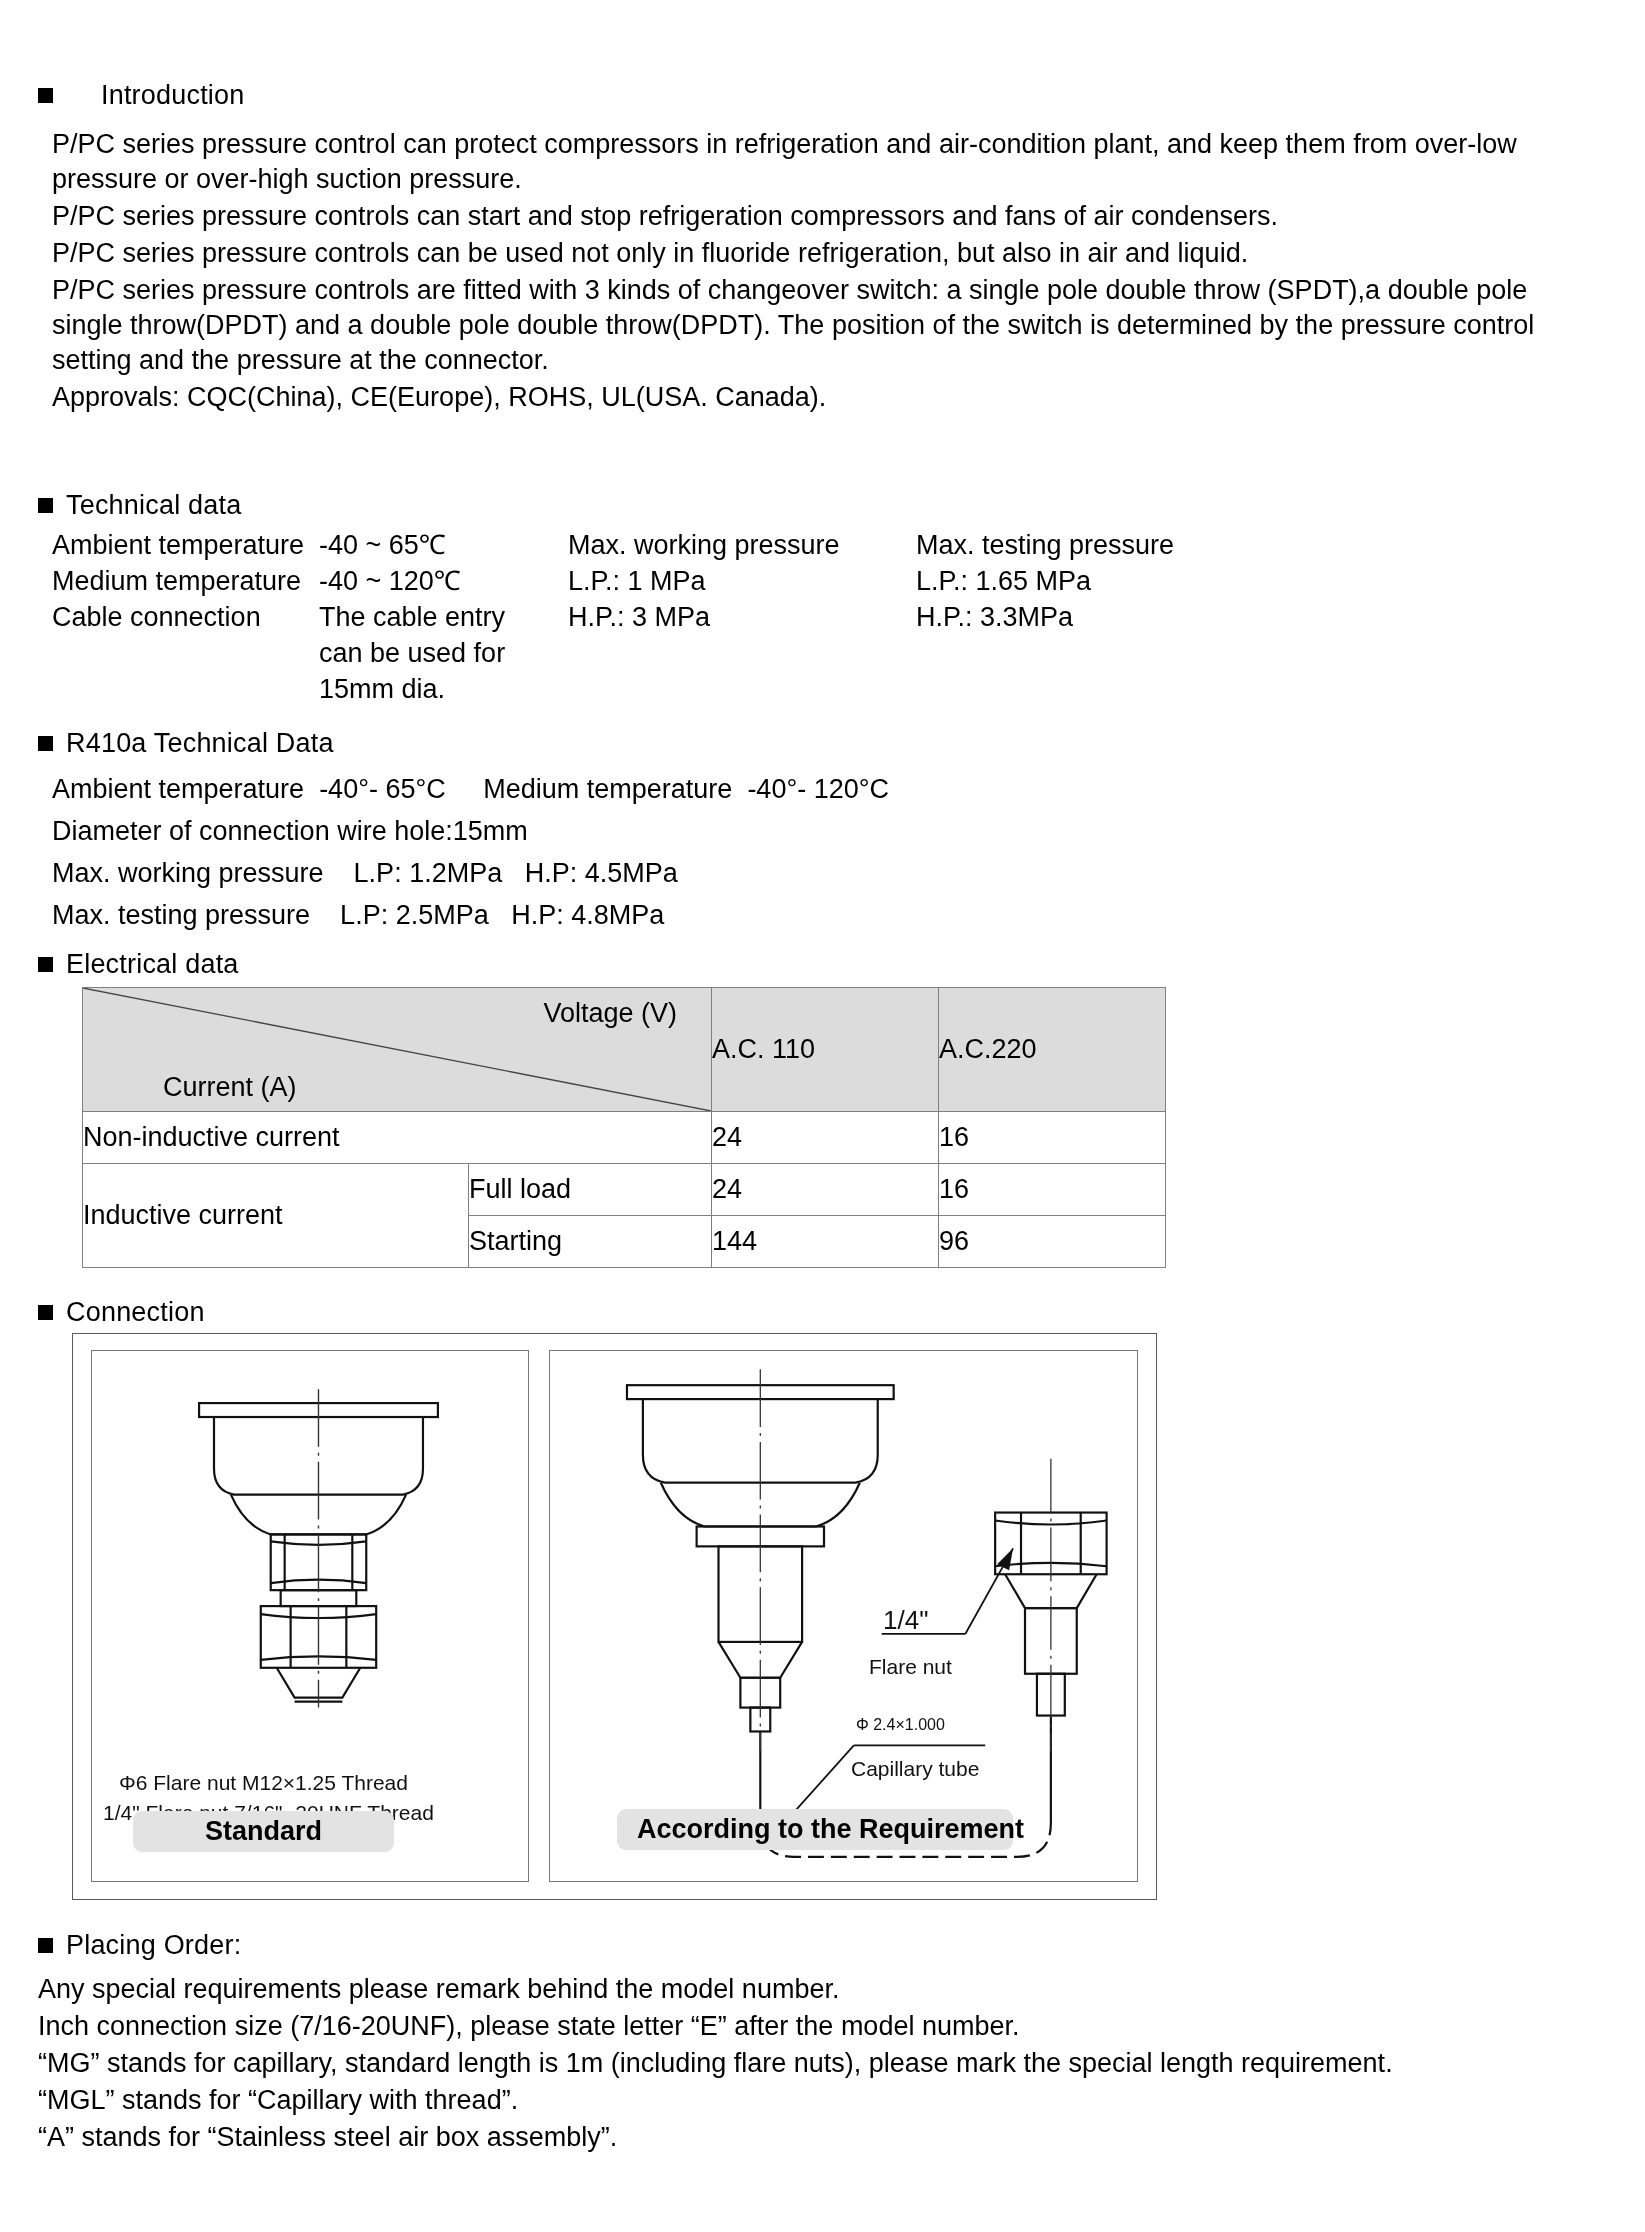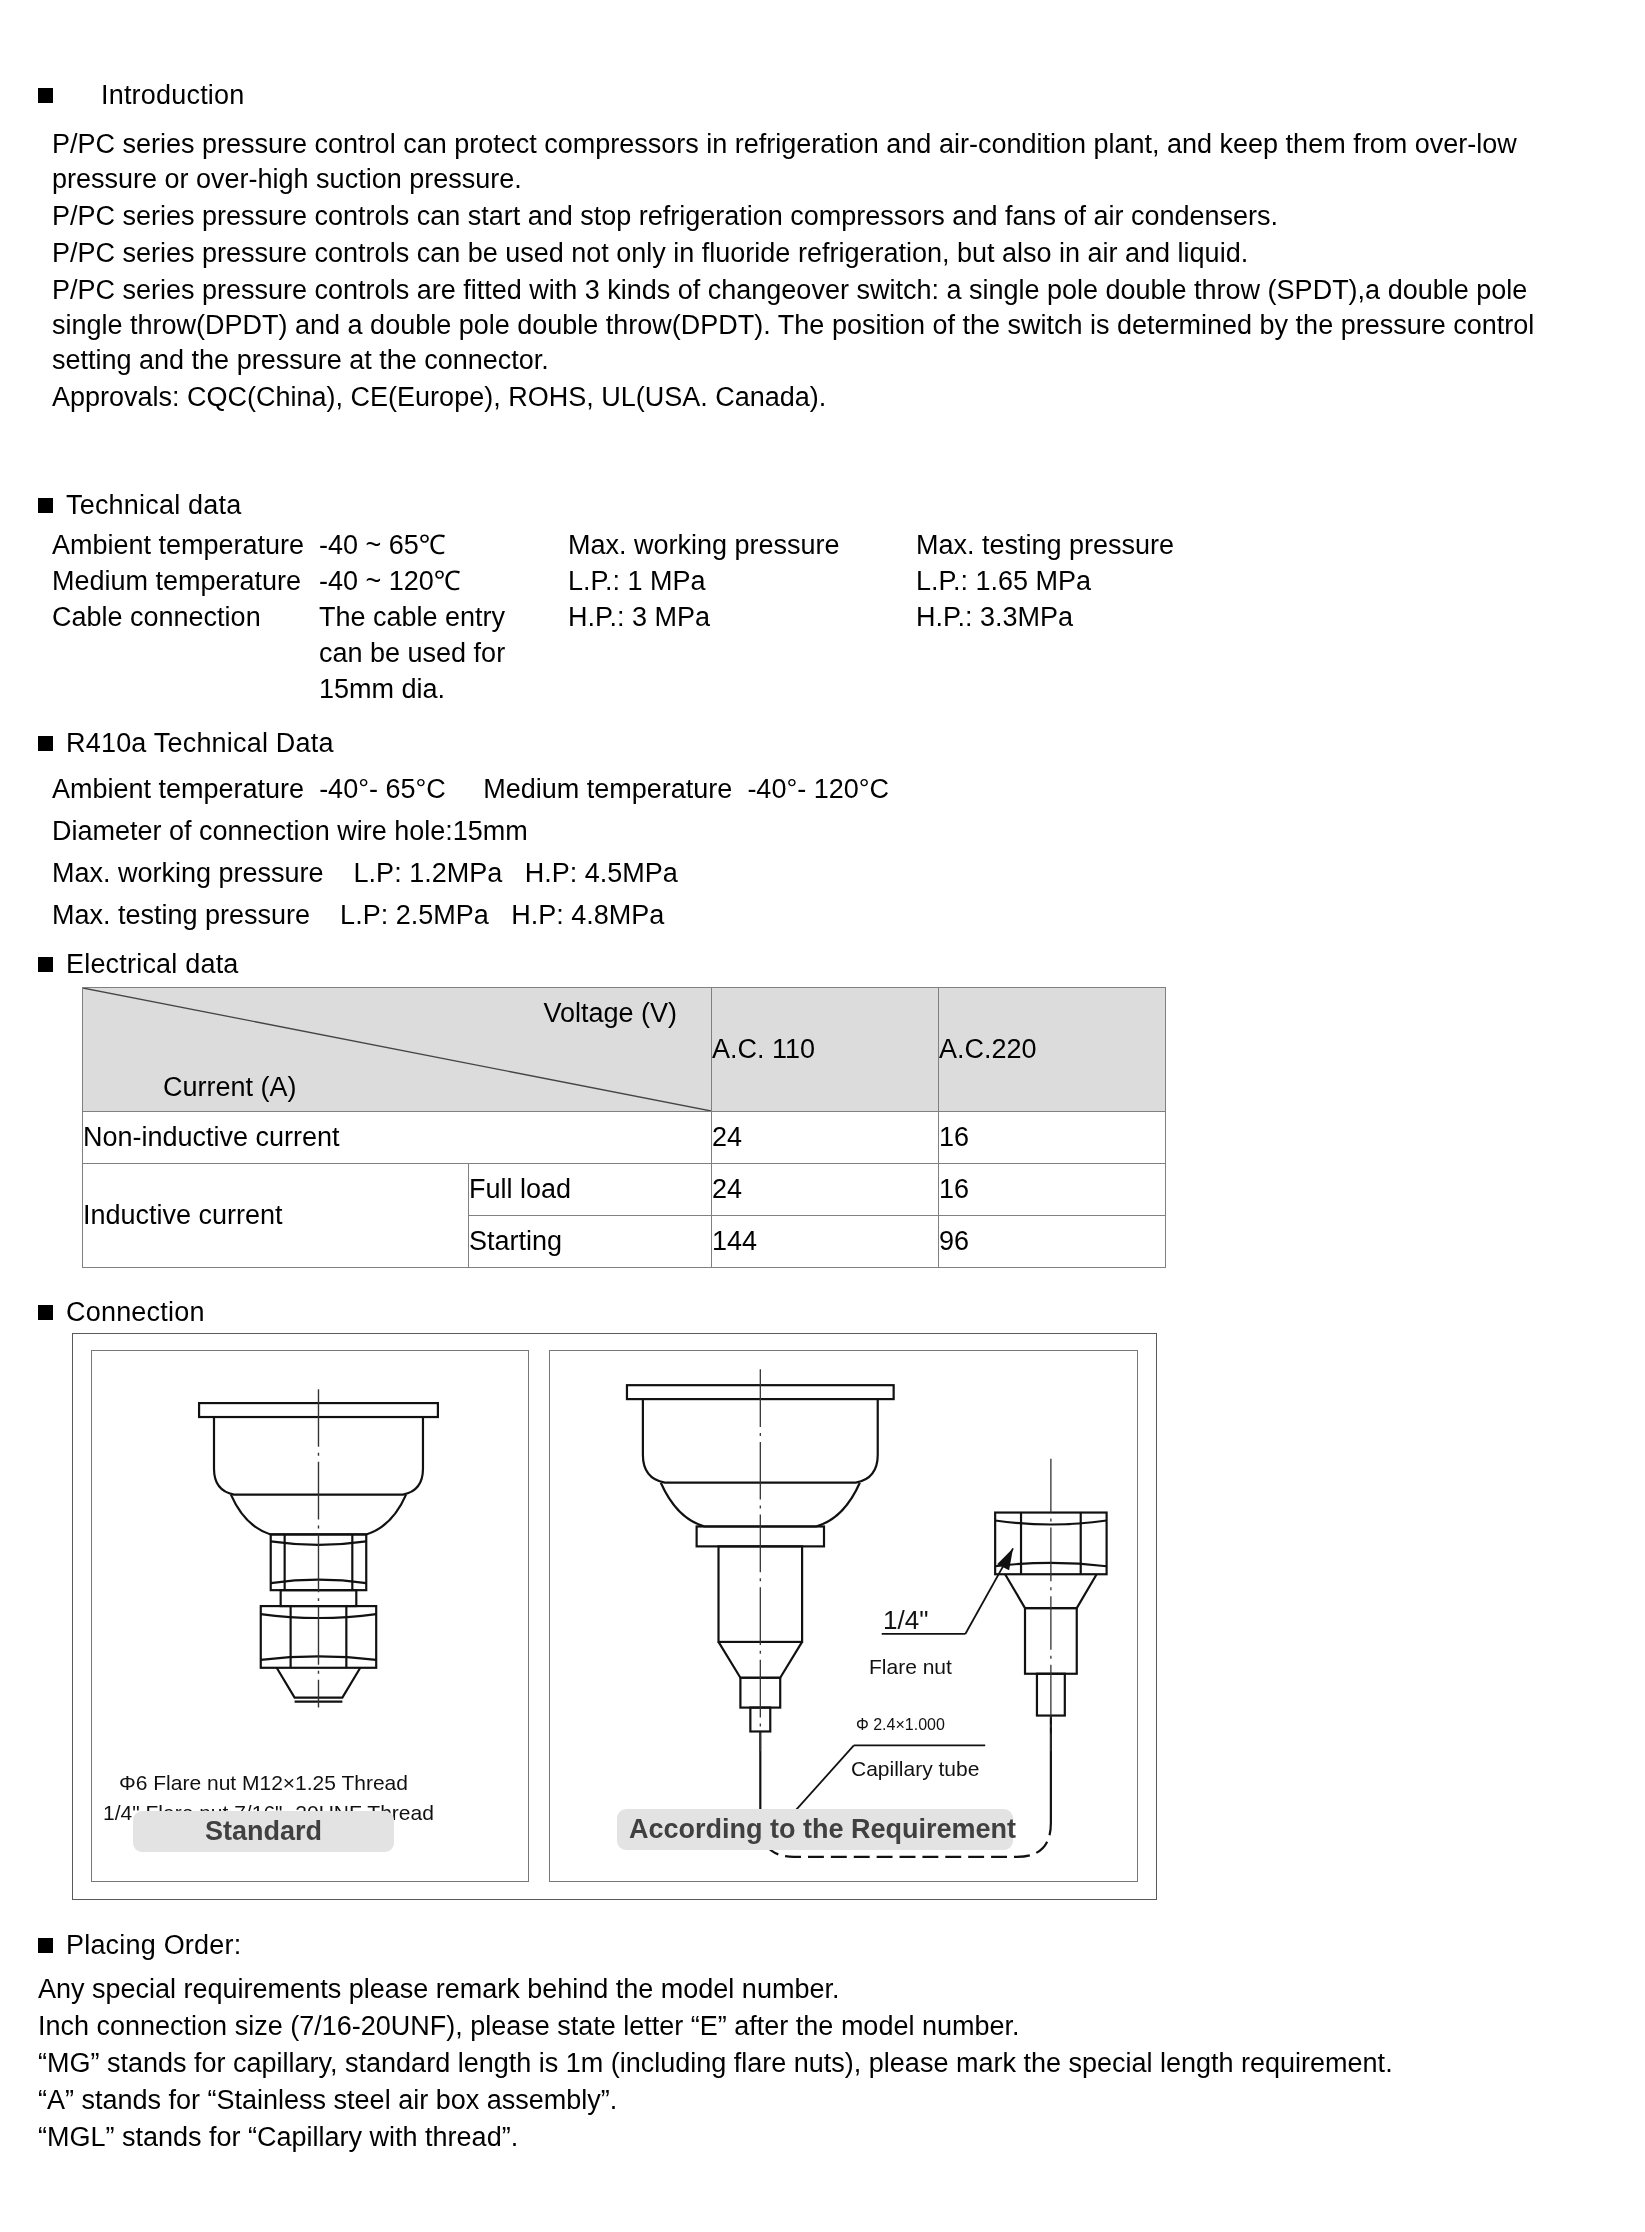--- a/index.html
+++ b/index.html
@@ -147,23 +147,23 @@
   }
   #conn-panel-left  { left: 18px;  top: 16px; width: 438px; height: 532px; }
   #conn-panel-right { left: 476px; top: 16px; width: 589px; height: 532px; }
 
   .badge {
     position: absolute;
     background: #e3e3e3;
     border-radius: 9px;
     font-size: 27px;
     font-weight: bold;
-    color: #404040;
+    color: #000000;
     text-align: center;
-    padding: 5px 12px;
+    padding: 5px 20px;
     box-sizing: border-box;
     white-space: nowrap;
   }
   #badge-standard { left: 133px; top: 1811px; width: 261px; }
   #badge-req      { left: 617px; top: 1809px; width: 396px; }
 
   .cap-line {
     position: absolute;
     font-size: 22px;
     white-space: nowrap;
@@ -405,18 +405,18 @@
 
   <div class="sec-head" id="order-head">
     <span class="bullet"></span>
     <span>Placing Order:</span>
   </div>
 
   <div id="order-body">
     <p>Any special requirements please remark behind the model number.</p>
     <p>Inch connection size (7/16-20UNF), please state letter “E” after the model number.</p>
     <p>“MG” stands for capillary, standard length is 1m (including flare nuts), please mark the special length requirement.</p>
+    <p>“MGL” stands for “Capillary with thread”.</p>
     <p>“A” stands for “Stainless steel air box assembly”.</p>
-    <p>“MGL” stands for “Capillary with thread”.</p>
   </div>
 
 </div>
 
 
 </body></html>

